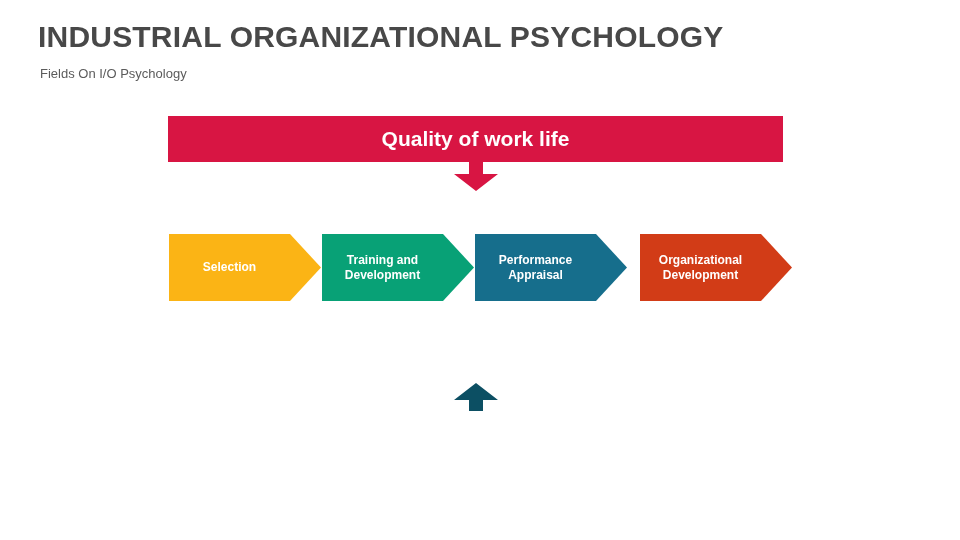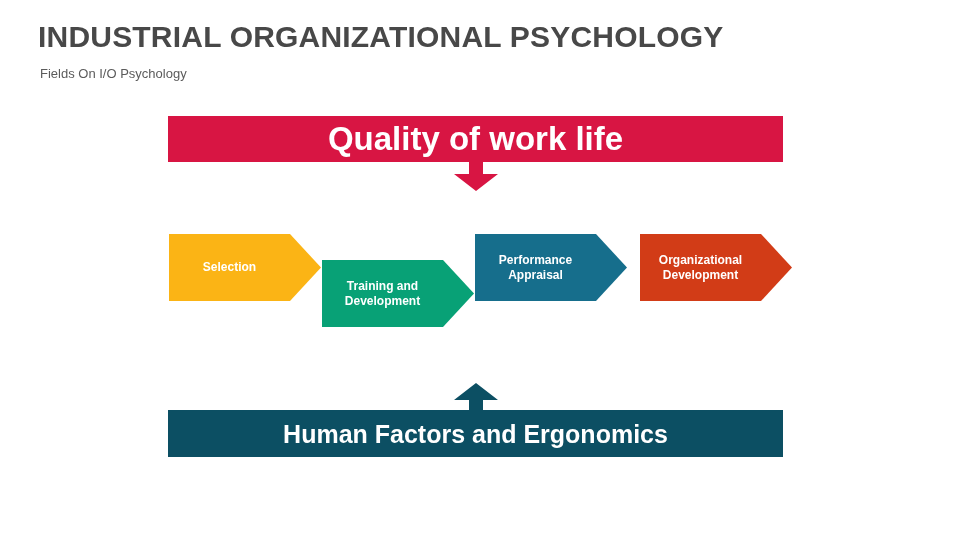--- a/index.html
+++ b/index.html
@@ -61,21 +61,21 @@
     top: 0;
     width: 615px;
     height: 46px;
     background: #d81543;
     display: flex;
     align-items: center;
     justify-content: center;
   }
   .top-banner-label {
     color: #ffffff;
-    font-size: 33px;
+    font-size: 21px;
     font-weight: bold;
     line-height: 30px;
     white-space: nowrap;
   }
   .down-arrow {
     position: absolute;
     left: 50%;
     top: 46px;
     width: 44px;
     height: 29px;
@@ -172,21 +172,21 @@
 
   <div class="chevron-row">
 
     <div class="chevron" style="left:0px; width:152px;">
       <svg width="152" height="67" viewBox="0 0 152 67" xmlns="http://www.w3.org/2000/svg">
         <polygon points="0,0 121,0 152,33.5 121,67 0,67" fill="#fbb415"></polygon>
       </svg>
       <div class="chevron-label" style="left:0px; width:121px;">Selection</div>
     </div>
 
-    <div class="chevron" style="left:153px; width:152px;margin-top:26px;">
+    <div class="chevron" style="left:153px; width:152px;">
       <svg width="152" height="67" viewBox="0 0 152 67" xmlns="http://www.w3.org/2000/svg">
         <polygon points="0,0 121,0 152,33.5 121,67 0,67" fill="#08a176"></polygon>
       </svg>
       <div class="chevron-label" style="left:8px; width:105px;">Training and Development</div>
     </div>
 
     <div class="chevron" style="left:306px; width:152px;">
       <svg width="152" height="67" viewBox="0 0 152 67" xmlns="http://www.w3.org/2000/svg">
         <polygon points="0,0 121,0 152,33.5 121,67 0,67" fill="#166e8c"></polygon>
       </svg>
@@ -201,18 +201,15 @@
     </div>
 
   </div>
 
   <div class="bottom-banner-group">
     <div class="up-arrow">
       <svg width="44" height="28" viewBox="0 0 44 28" xmlns="http://www.w3.org/2000/svg">
         <polygon points="22,0 44,17 29,17 29,28 15,28 15,17 0,17" fill="#0c4f63"></polygon>
       </svg>
     </div>
-    <div class="bottom-banner-bar">
-      <span class="bottom-banner-label">Human Factors and Ergonomics</span>
-    </div>
   </div>
 
 </div>
 
 </body></html>

